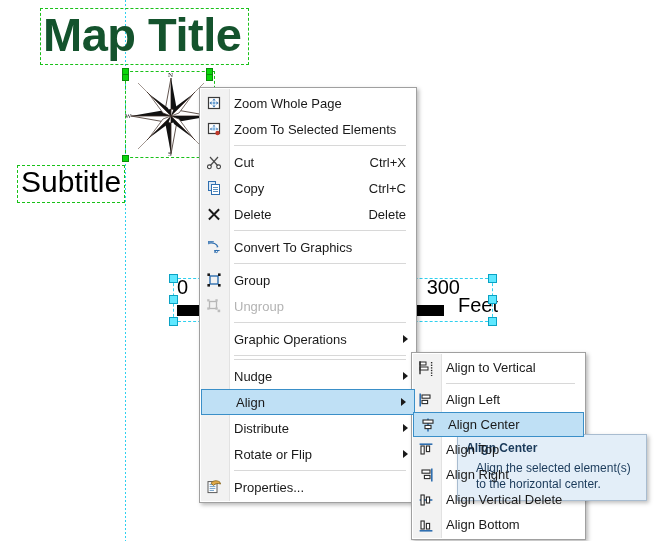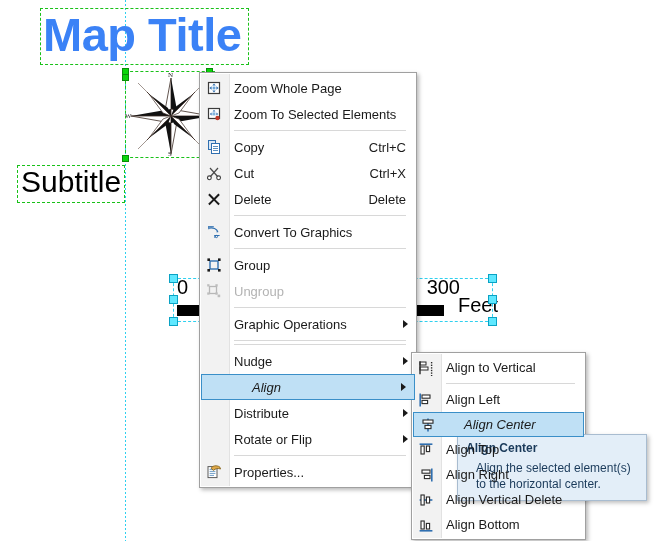--- a/index.html
+++ b/index.html
@@ -37,21 +37,21 @@
   .handle-c{
     position:absolute;width:9px;height:9px;background:#5fe8ff;border:1px solid #0aa2c4;
     box-sizing:border-box;
   }
 
   #map-title{
     position:absolute;left:40px;top:8px;width:209px;height:57px;
   }
   #map-title .txt{
     position:absolute;left:2px;top:-2px;
-    font-size:47px;font-weight:bold;color:#3b82f6;
+    font-size:47px;font-weight:bold;color:#14532d;
     font-family:"Liberation Sans", sans-serif;
     letter-spacing:-0.5px;white-space:nowrap;
   }
   #subtitle{
     position:absolute;left:17px;top:165px;width:108px;height:38px;
   }
   #subtitle .txt{
     position:absolute;left:3px;top:-1px;
     font-size:30px;color:#000;white-space:nowrap;
     font-family:"Liberation Sans", sans-serif;
@@ -98,28 +98,27 @@
     position:absolute;right:8px;top:50%;transform:translateY(-50%);
     width:0;height:0;border-left:5px solid #1a1a1a;
     border-top:4px solid transparent;border-bottom:4px solid transparent;
   }
   .mi.disabled{color:#b3b3b3;justify-content:center;}
   .mi.hl{
     background:#bfe0f5;
     border:1px solid #3a8fc8;
     height:26px;margin:0 1px;
     box-sizing:border-box;
-    padding-left:50px;
-    font-style:italic;
+    padding-left:34px;
   }
   .sep{
     height:1px;background:#d8d8d8;margin:3px 10px 3px 34px;position:relative;z-index:2;
   }
 
-  #menu-main{left:199px;top:72px;width:218px;}
+  #menu-main{left:199px;top:87px;width:218px;}
   #menu-sub{left:411px;top:352px;width:175px;}
   #menu-sub .mi{height:25px;}
   #menu-sub .mi.hl{height:25px;}
 
   
   #tooltip{
     position:absolute;left:457px;top:434px;width:190px;
     background:#e3eef8;
     border:1px solid #a8bcd0;
     box-shadow:2px 2px 4px rgba(0,0,0,.25);
@@ -247,41 +246,41 @@
               <rect x="6.4" y="6.4" width="3" height="3" fill="#7fb4e0"></rect>
               <circle cx="11.5" cy="12" r="2.2" fill="#c0392b"></circle>
             </svg>
           </span>
           <span class="lbl">Zoom To Selected Elements</span>
         </div>
         <div class="sep"></div>
         <div class="mi">
           <span class="ico">
             <svg viewBox="0 0 16 16" width="16" height="16">
+              <line x1="4" y1="3" x2="12" y2="12" stroke="#4a4a4a" stroke-width="1.2"></line>
+              <line x1="12" y1="3" x2="4" y2="12" stroke="#4a4a4a" stroke-width="1.2"></line>
+              <circle cx="3.4" cy="12.8" r="1.9" fill="#fff" stroke="#3b3b3b" stroke-width="1.1"></circle>
+              <circle cx="12.6" cy="12.8" r="1.9" fill="#fff" stroke="#3b3b3b" stroke-width="1.1"></circle>
+            </svg>
+          </span>
+          <span class="lbl">Cut</span>
+          <span class="acc">Ctrl+X</span>
+        </div>
+        <div class="mi">
+          <span class="ico">
+            <svg viewBox="0 0 16 16" width="16" height="16">
               <rect x="2.5" y="1.5" width="7" height="9" fill="#dbe8f5" stroke="#2f6fb0" stroke-width="1"></rect>
               <rect x="5.5" y="4.5" width="8" height="10" fill="#ffffff" stroke="#2f6fb0" stroke-width="1"></rect>
               <line x1="7" y1="7.5" x2="12" y2="7.5" stroke="#5b8fbf" stroke-width="1"></line>
               <line x1="7" y1="9.5" x2="12" y2="9.5" stroke="#5b8fbf" stroke-width="1"></line>
               <line x1="7" y1="11.5" x2="12" y2="11.5" stroke="#5b8fbf" stroke-width="1"></line>
             </svg>
           </span>
           <span class="lbl">Copy</span>
           <span class="acc">Ctrl+C</span>
-        </div>
-        <div class="mi">
-          <span class="ico">
-            <svg viewBox="0 0 16 16" width="16" height="16">
-              <line x1="4" y1="3" x2="12" y2="12" stroke="#4a4a4a" stroke-width="1.2"></line>
-              <line x1="12" y1="3" x2="4" y2="12" stroke="#4a4a4a" stroke-width="1.2"></line>
-              <circle cx="3.4" cy="12.8" r="1.9" fill="#fff" stroke="#3b3b3b" stroke-width="1.1"></circle>
-              <circle cx="12.6" cy="12.8" r="1.9" fill="#fff" stroke="#3b3b3b" stroke-width="1.1"></circle>
-            </svg>
-          </span>
-          <span class="lbl">Cut</span>
-          <span class="acc">Ctrl+X</span>
         </div>
         <div class="mi">
           <span class="ico">
             <svg viewBox="0 0 16 16" width="16" height="16">
               <path d="M3.6,2.6 L8,7 L12.4,2.6 L13.8,4 L9.4,8.4 L13.8,12.8 L12.4,14.2 L8,9.8 L3.6,14.2 L2.2,12.8 L6.6,8.4 L2.2,4 Z" fill="#1a1a1a"></path>
             </svg>
           </span>
           <span class="lbl">Delete</span>
           <span class="acc">Delete</span>
         </div>

